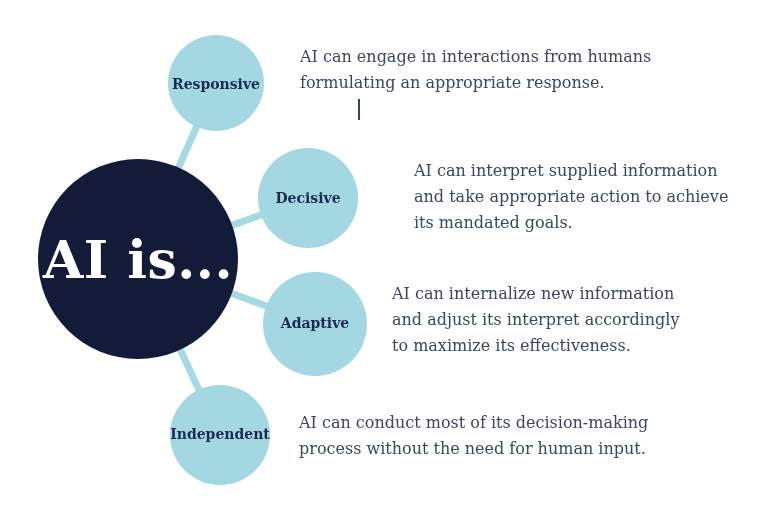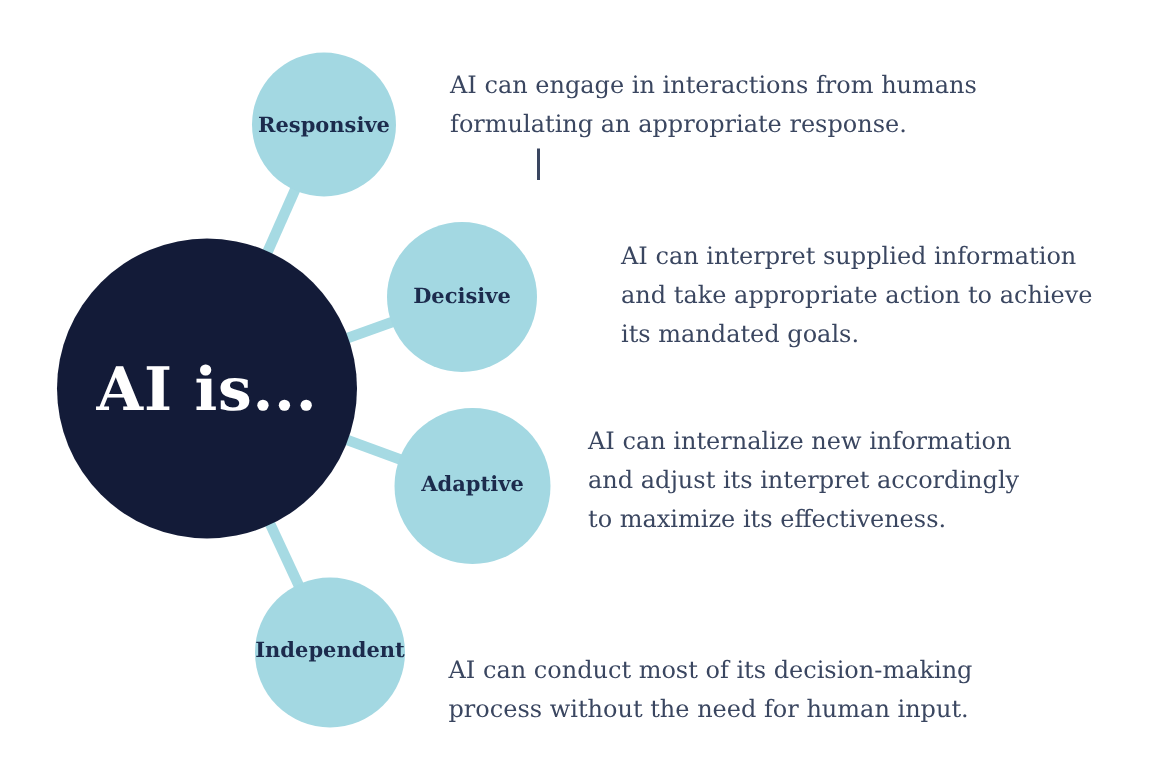--- a/index.html
+++ b/index.html
@@ -30,21 +30,21 @@
   }
   .center-circle {
     fill: var(--navy, #131b38);
   }
   .center-title {
     position: absolute;
     left: 138px;
     top: 261px;
     transform: translate(-50%, -52%);
     color: var(--title-text, #ffffff);
-    font-size: 40px;
+    font-size: 52px;
     font-weight: bold;
     white-space: nowrap;
     letter-spacing: 0.5px;
   }
   .node-label {
     position: absolute;
     transform: translate(-50%, -50%);
     color: var(--label-text, #1c2b4d);
     font-size: 14px;
     font-weight: bold;
@@ -104,20 +104,20 @@
     <div class="desc-line">and take appropriate action to achieve</div>
     <div class="desc-line">its mandated goals.</div>
   </div>
 
   <div class="desc" style="left:392px; top:281px;">
     <div class="desc-line">AI can internalize new information</div>
     <div class="desc-line">and adjust its interpret accordingly</div>
     <div class="desc-line">to maximize its effectiveness.</div>
   </div>
 
-  <div class="desc" style="left:299px; top:410px;margin-top:24px;">
+  <div class="desc" style="left:299px; top:410px;">
     <div class="desc-line">AI can conduct most of its decision-making</div>
     <div class="desc-line">process without the need for human input.</div>
   </div>
 
   <div class="text-caret"></div>
 
 </div>
 
 </body></html>

